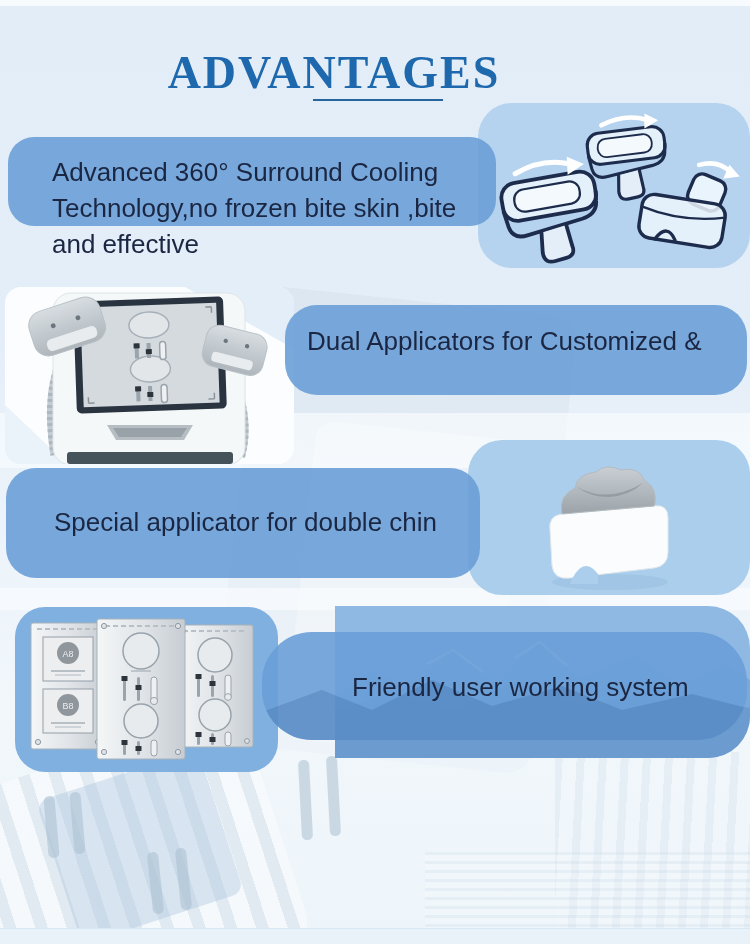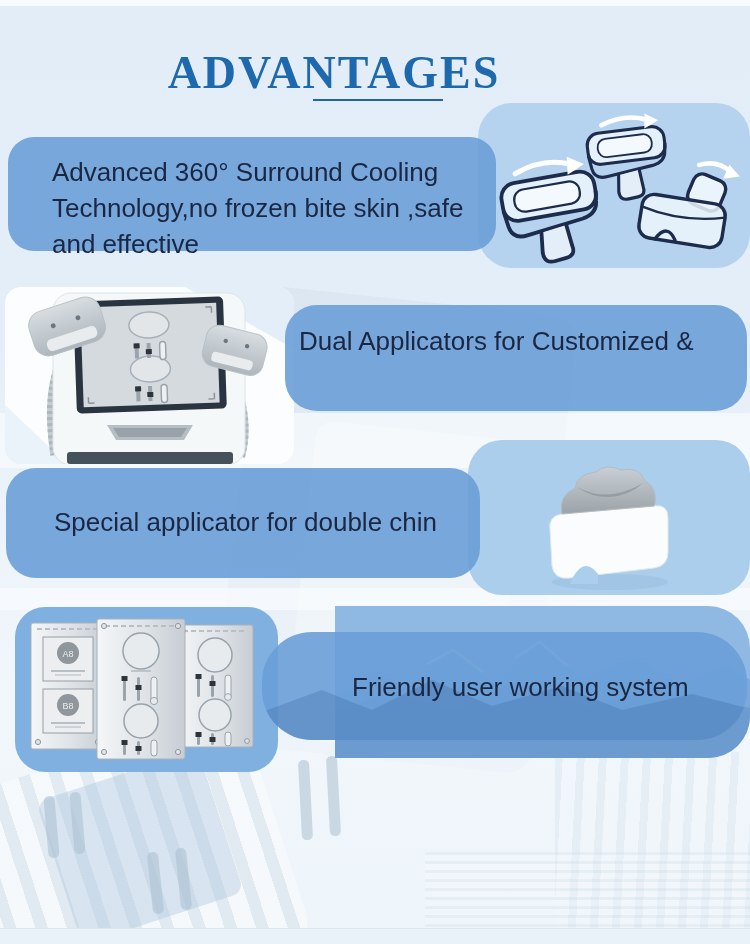--- a/index.html
+++ b/index.html
@@ -18,22 +18,22 @@
   .title-underline{
     top:99px;left:50%;margin-left:-62px;width:130px;height:2px;
     background:#27659f;z-index:6;
   }
   
   .feature{
     background:rgba(106,159,215,0.90);
     color:#1b2742;z-index:4;box-sizing:border-box;
   }
   .feature .line{font-size:26px;line-height:36px;white-space:nowrap;}
-  .box-cooling{left:8px;top:137px;width:488px;height:114px;border-radius:26px;padding:17px 0 0 44px;}
-  .box-dual{left:285px;top:305px;width:462px;height:106px;border-radius:32px;padding:18px 0 0 14px;}
+  .box-cooling{left:8px;top:137px;width:488px;height:89px;border-radius:26px;padding:17px 0 0 44px;}
+  .box-dual{left:285px;top:305px;width:462px;height:90px;border-radius:32px;padding:18px 0 0 22px;}
   .box-chin{left:6px;top:468px;width:474px;height:110px;border-radius:30px;padding:36px 0 0 48px;}
   .box-friendly{left:262px;top:632px;width:485px;height:108px;border-radius:50px;padding:37px 0 0 90px;overflow:hidden;}
   
   .panel{background:#b3d1ec;z-index:2;}
   .panel-sketches{left:478px;top:103px;width:272px;height:165px;border-radius:34px;background:#b5d3ee;}
   .panel-chinapp{left:468px;top:440px;width:282px;height:155px;border-radius:34px;background:#abceec;}
   .panel-controls{left:15px;top:607px;width:263px;height:165px;border-radius:30px;background:#7fb0e0;}
   .card-machine{left:5px;top:287px;width:289px;height:177px;border-radius:16px;background:#fcfdfe;z-index:2;overflow:hidden;}
   .mountain-band{left:335px;top:606px;width:415px;height:152px;border-radius:0 42px 42px 0;background:#8fb9e3;z-index:2;overflow:hidden;}
   .cards-overlay{left:25px;top:613px;width:238px;height:152px;z-index:3;text-align:right;}
@@ -296,21 +296,21 @@
   <div class="abs mountain-band">
     <svg width="415" height="152" viewBox="0 0 415 152">
       <path d="M0,92 L40,64 L72,84 L118,44 L160,78 L205,36 L245,72 L300,50 L345,80 L390,58 L415,74 L415,152 L0,152 Z" fill="#6f9fd2" opacity="0.6"></path>
       <path d="M0,106 L55,86 L120,104 L180,76 L250,100 L320,84 L415,102 L415,152 L0,152 Z" fill="#5d90c7" opacity="0.55"></path>
       <path d="M92,58 L118,44 L148,66 M180,52 L205,36 L232,60" stroke="#dcebf7" stroke-width="2.5" fill="none" opacity="0.8"></path>
     </svg>
   </div>
 
   <div class="abs feature box-cooling">
     <div class="line">Advanced 360° Surround Cooling</div>
-    <div class="line">Technology,no frozen bite skin ,safe</div>
+    <div class="line">Technology,no frozen bite skin ,bite</div>
     <div class="line">and effective</div>
   </div>
 
   <div class="abs feature box-dual">
     <div class="line">Dual Applicators for Customized &amp;</div>
   </div>
 
   <div class="abs feature box-friendly">
     <svg class="mountain-inbox" viewBox="0 0 485 80" preserveAspectRatio="none">
       <path d="M0,46 L60,24 L110,44 L170,14 L230,40 L300,20 L360,44 L430,28 L485,42 L485,80 L0,80 Z" fill="#3d6ea6"></path>

